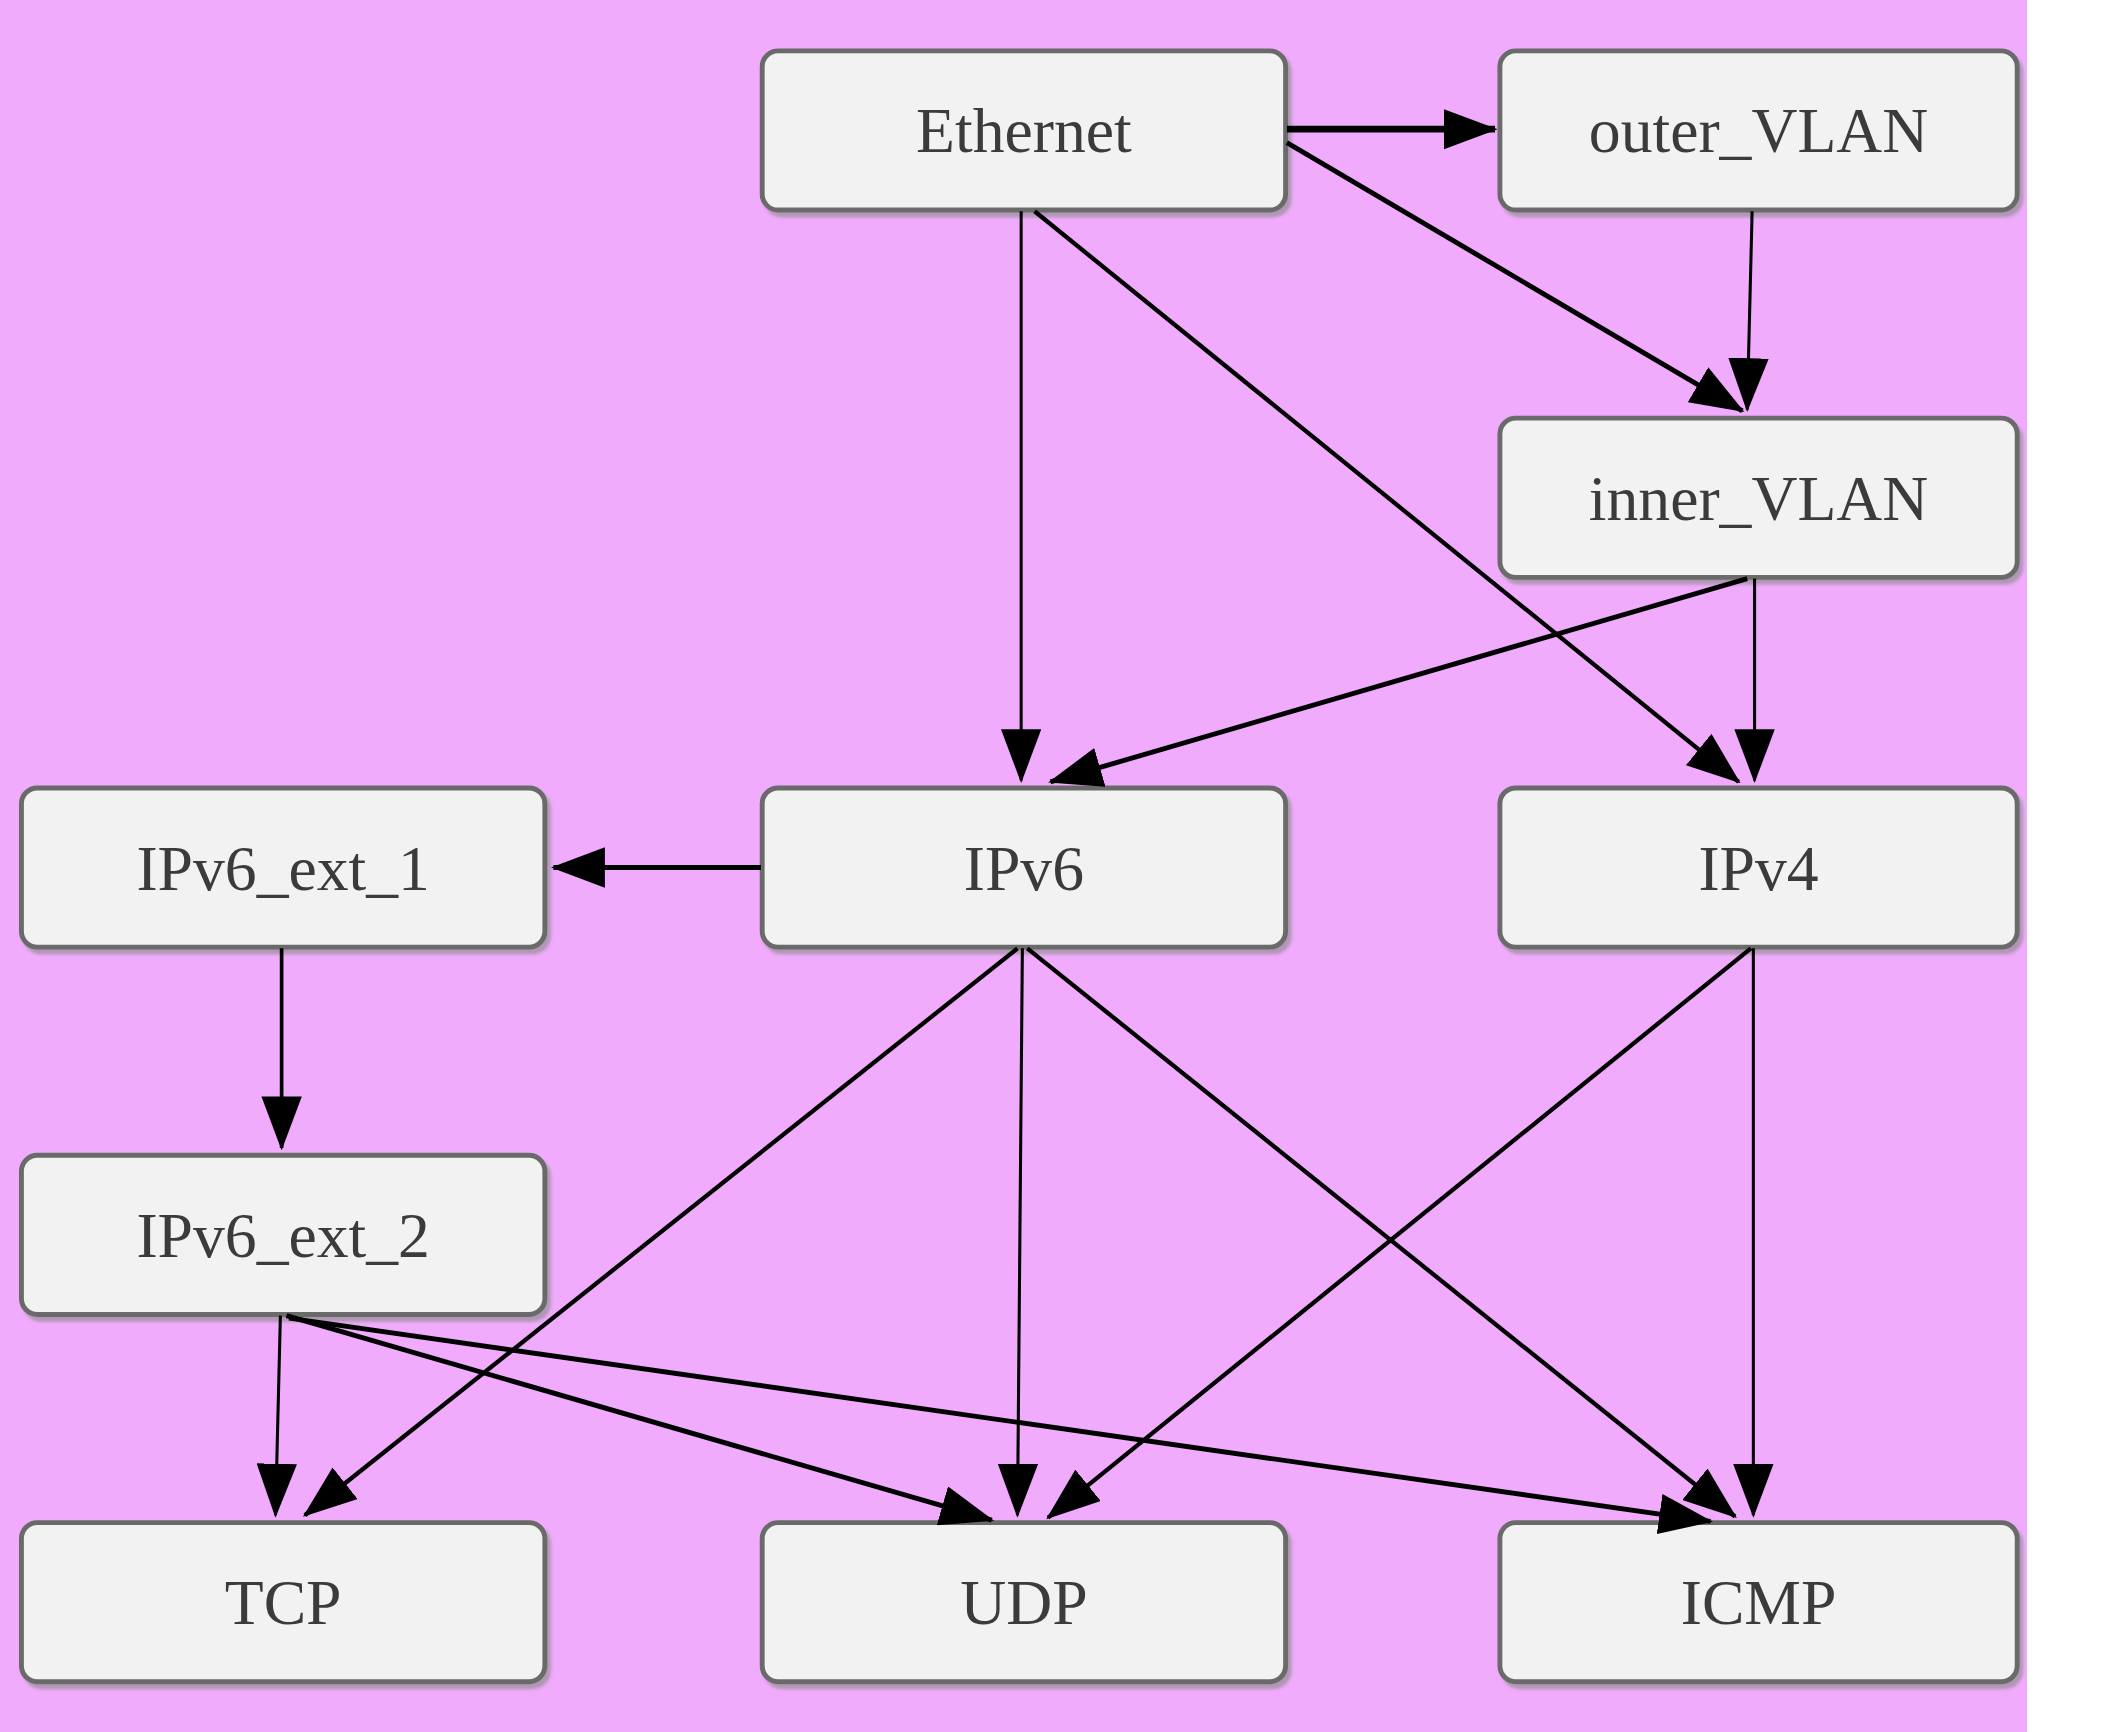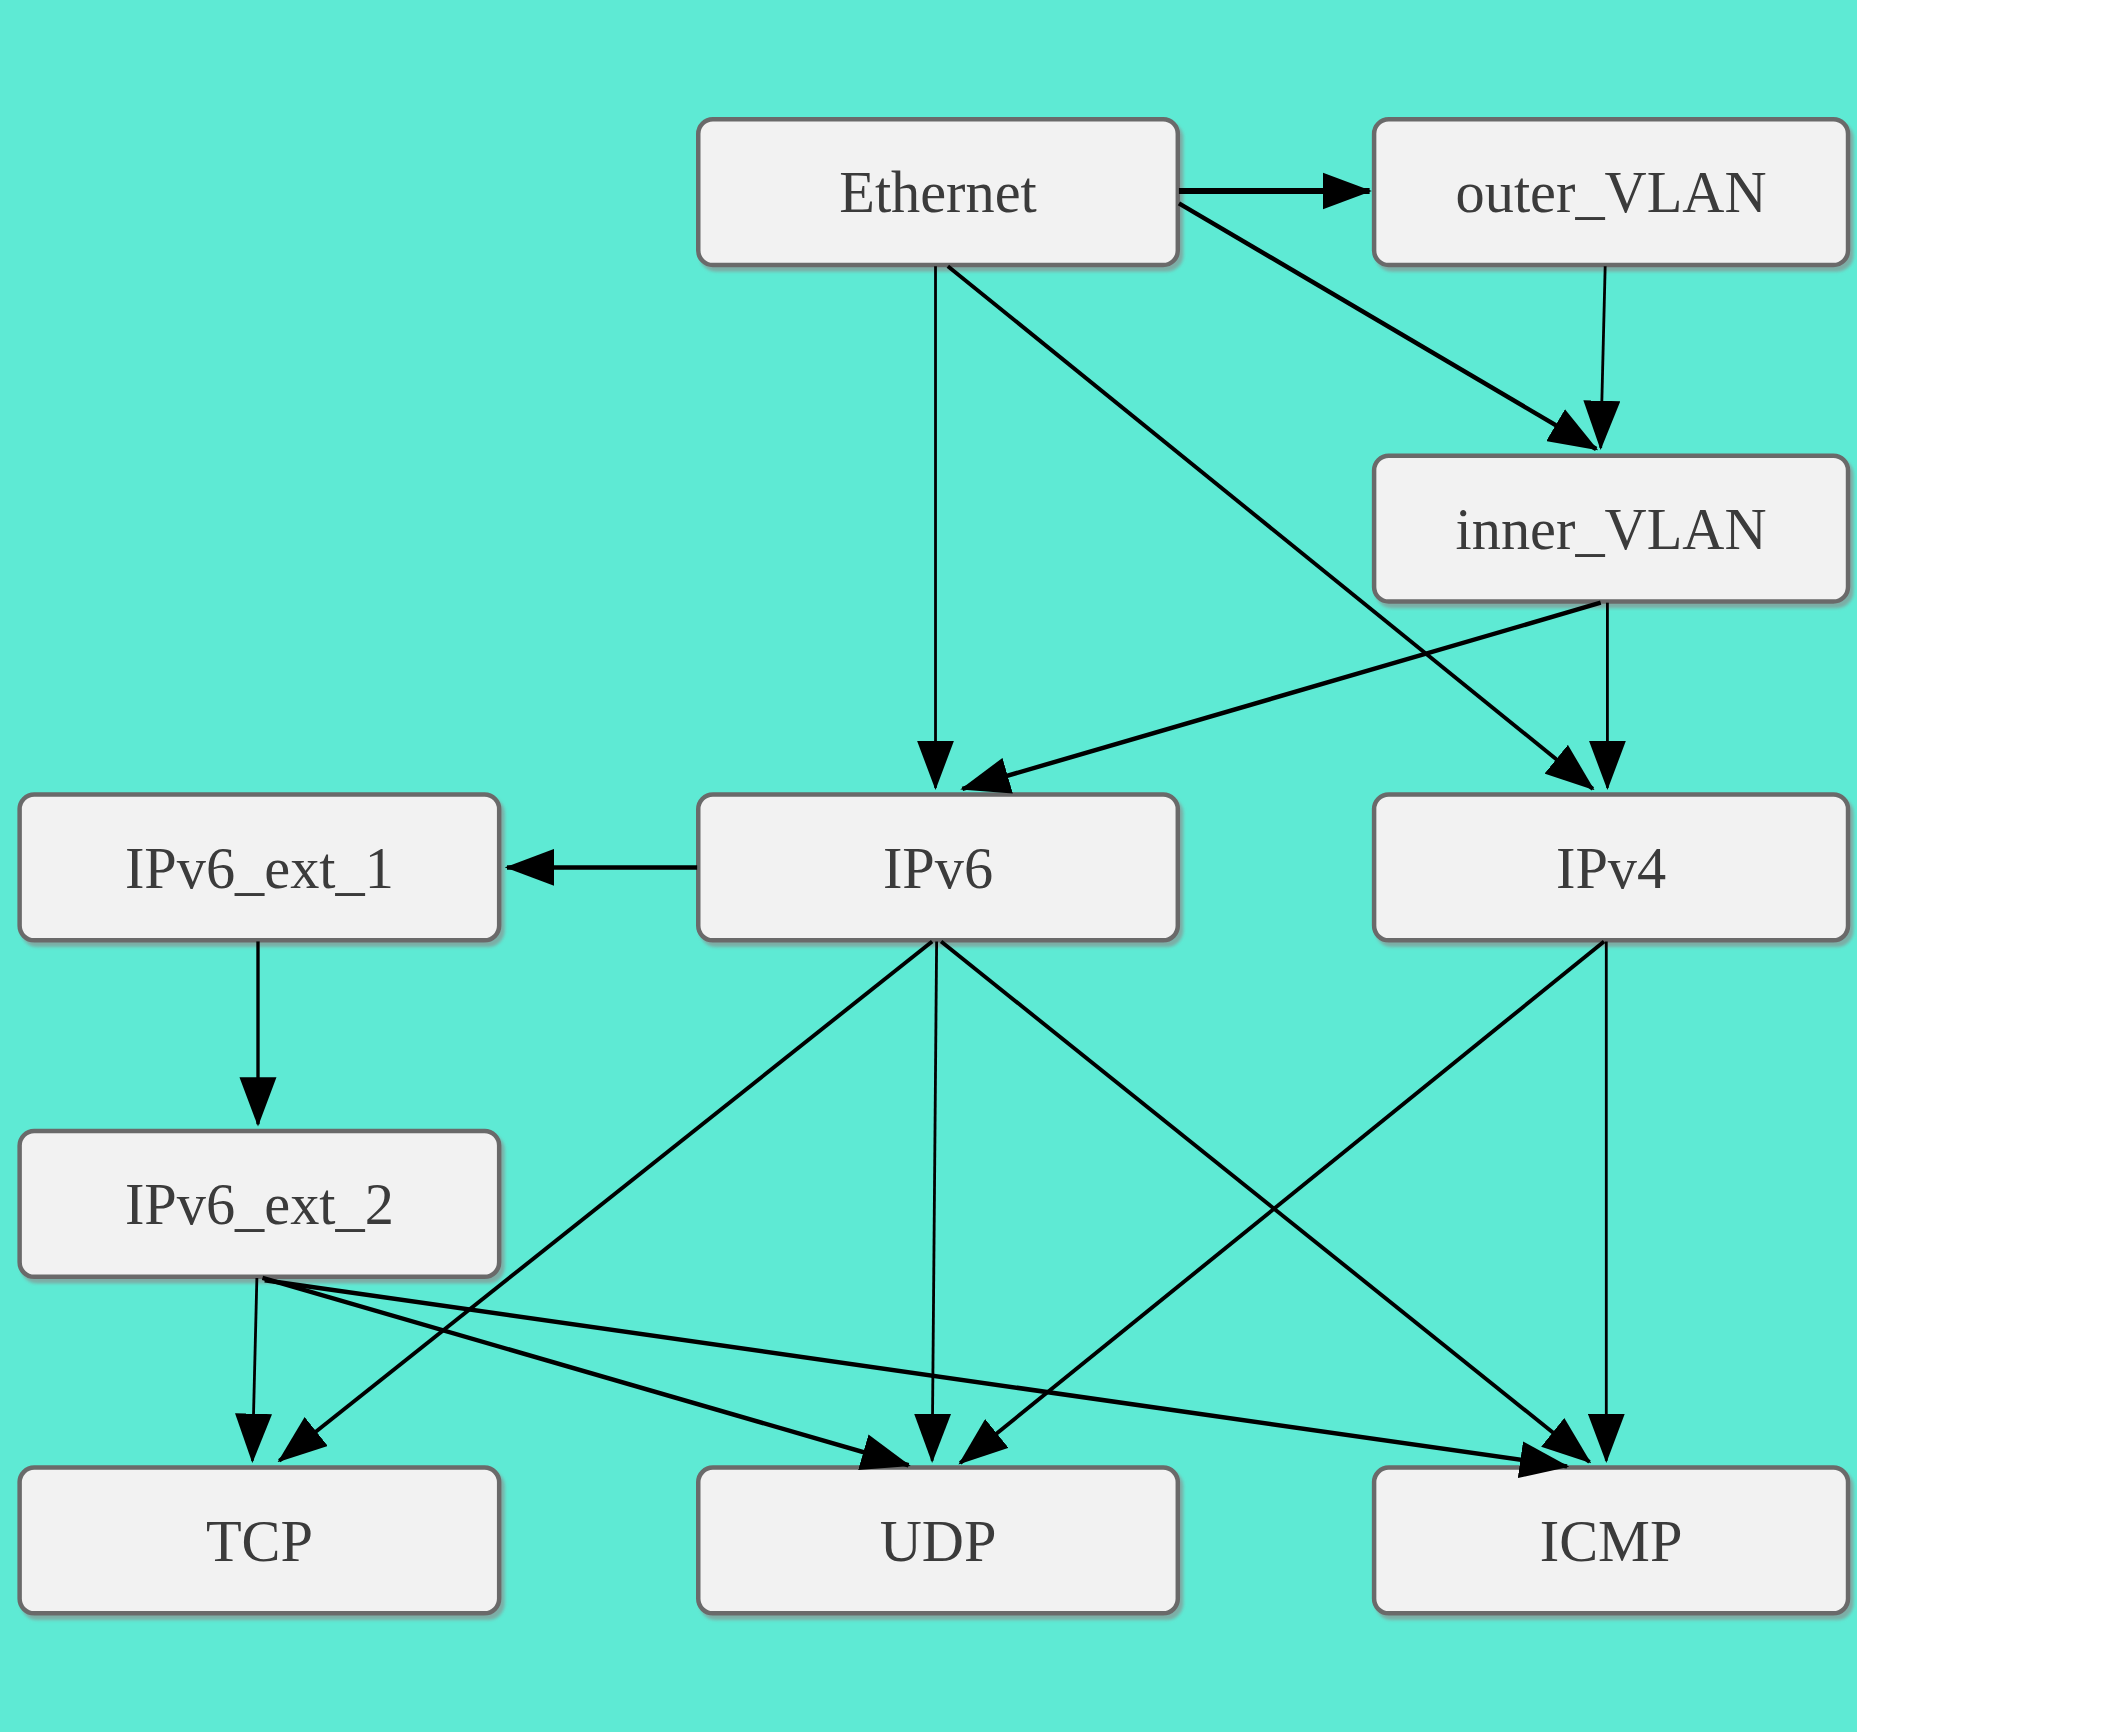--- a/index.html
+++ b/index.html
@@ -2,23 +2,23 @@
 <html style="font-size:10.2px"><head>
 <meta charset="utf-8">
 <style>
   html, body {
     margin: 0;
     padding: 0;
     background: #ffffff;
   }
   .canvas {
     position: relative;
-    width: 1857px;
+    width: 2027px;
     height: 1732px;
-    background: #5eead4;
+    background: #f0abfc;
     overflow: hidden;
   }
   .canvas svg {
     display: block;
     width: 100%;
     height: 100%;
   }
   .canvas svg text {
     font-family: "Liberation Serif", "DejaVu Serif", serif;
   }

